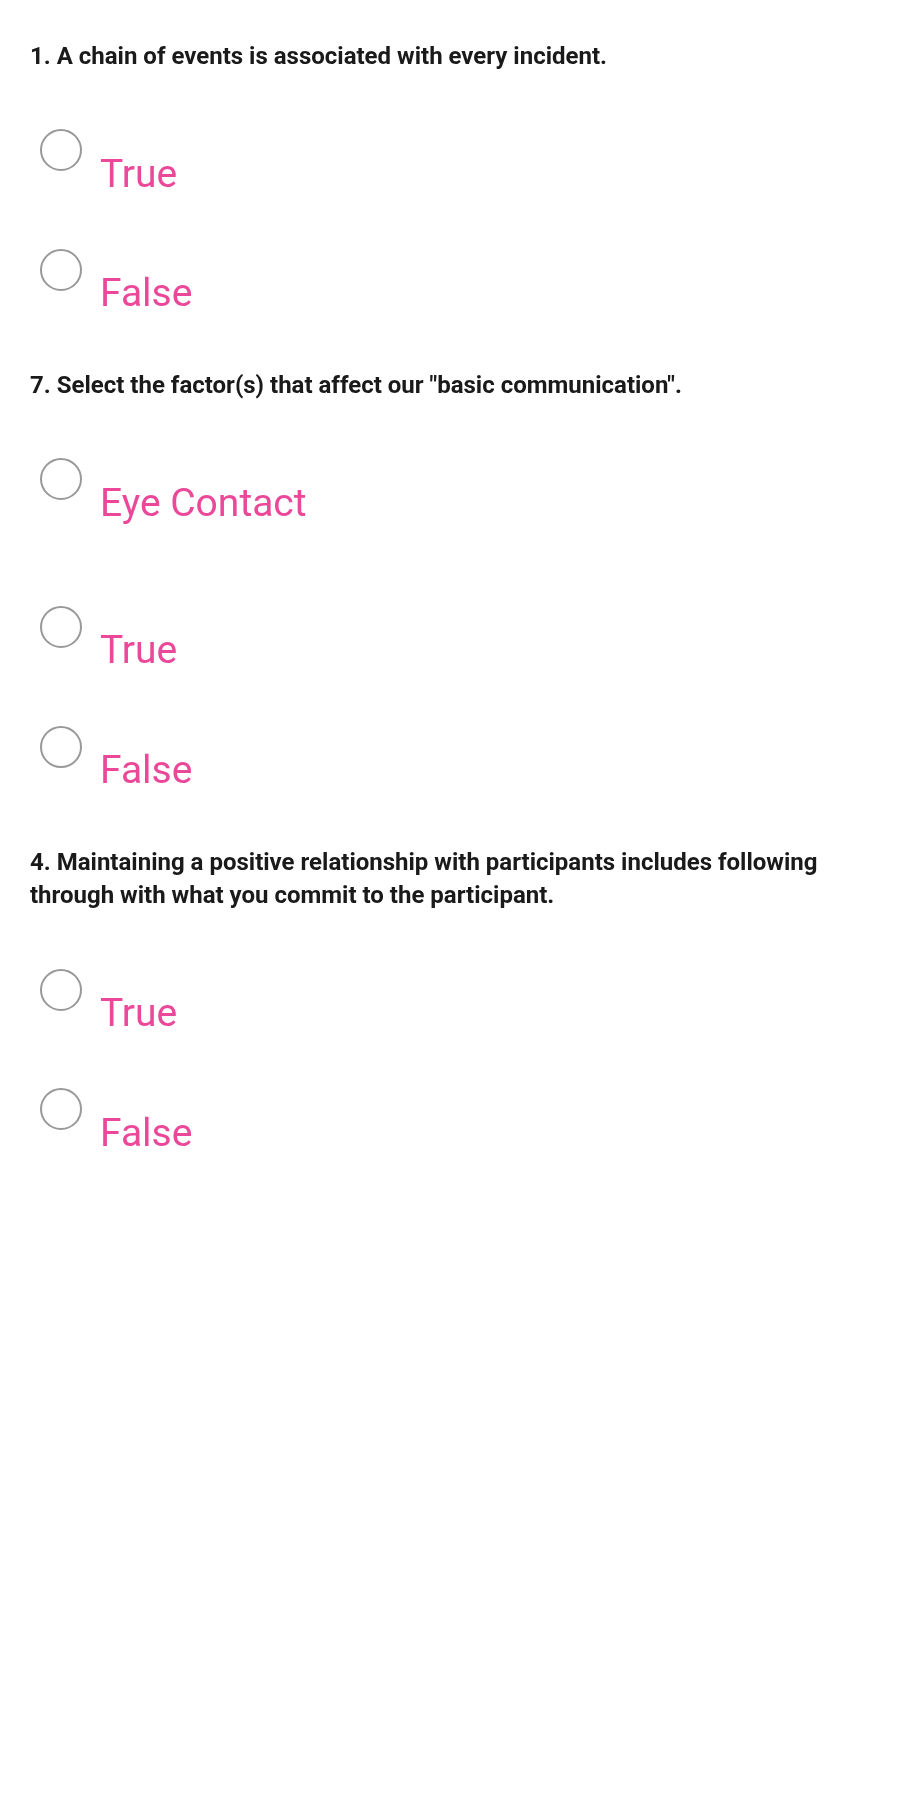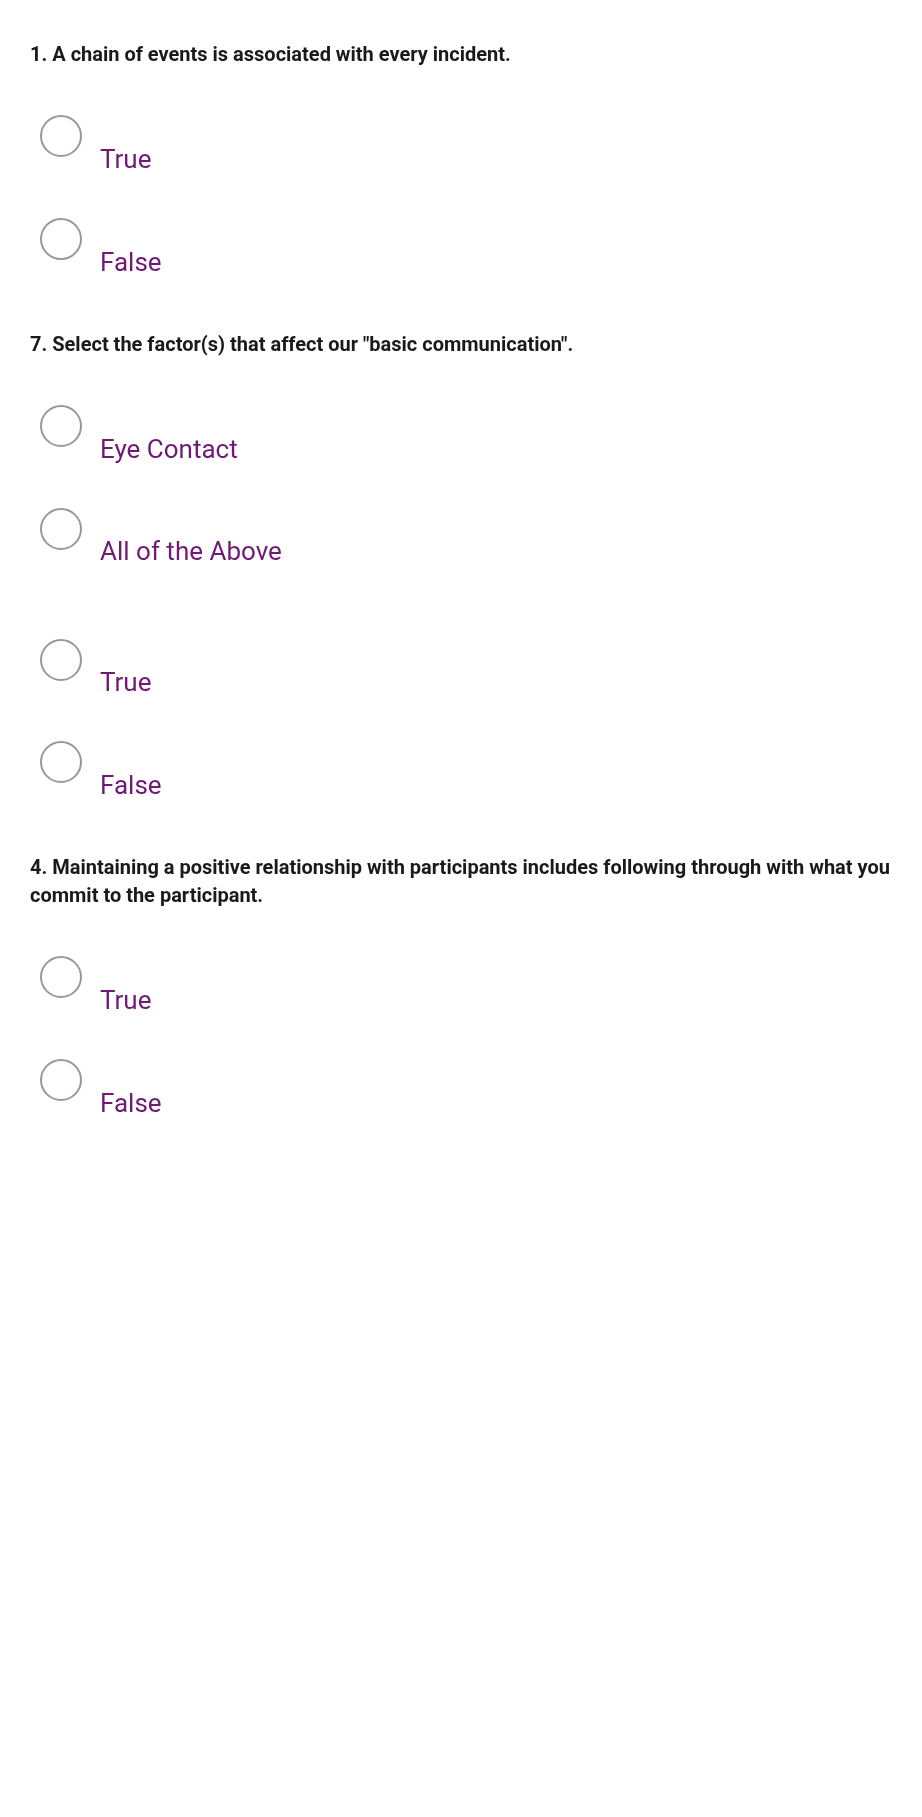--- a/index.html
+++ b/index.html
@@ -16,21 +16,21 @@
       width: 922px;
       min-height: 1817px;
       padding: 40px 30px;
     }
 
     .question-block {
       margin-bottom: 50px;
     }
 
     .question-text {
-      font-size: 20px;
+      font-size: 24px;
       font-weight: 700;
       color: #1a1a1a;
       line-height: 1.4;
       margin-bottom: 28px;
     }
 
     .options-list {
       list-style: none;
       padding-left: 10px;
     }
@@ -49,22 +49,22 @@
       border: 2.5px solid #999999;
       background: #ffffff;
       flex-shrink: 0;
       display: flex;
       align-items: center;
       justify-content: center;
       cursor: pointer;
     }
 
     .option-label {
-      font-size: 26px;
-      color: #701a75;
+      font-size: 39px;
+      color: #ec4899;
       font-weight: 400;
       line-height: 1.3;
       margin-top: 47px;
     }
   </style>
 </head>
 <body>
 
 <div id="quiz-container">
     <div class="question-block">
@@ -79,24 +79,20 @@
           <span class="option-label">False</span>
         </li>
       </ul>
     </div>
     <div class="question-block">
       <div class="question-text">7. Select the factor(s) that affect our "basic communication".</div>
       <ul class="options-list">
         <li class="option-item">
           <div class="radio-circle"></div>
           <span class="option-label">Eye Contact</span>
-        </li>
-        <li class="option-item">
-          <div class="radio-circle"></div>
-          <span class="option-label">All of the Above</span>
         </li>
       </ul>
     </div>
     <div class="question-block">
       <ul class="options-list">
         <li class="option-item">
           <div class="radio-circle"></div>
           <span class="option-label">True</span>
         </li>
         <li class="option-item">

